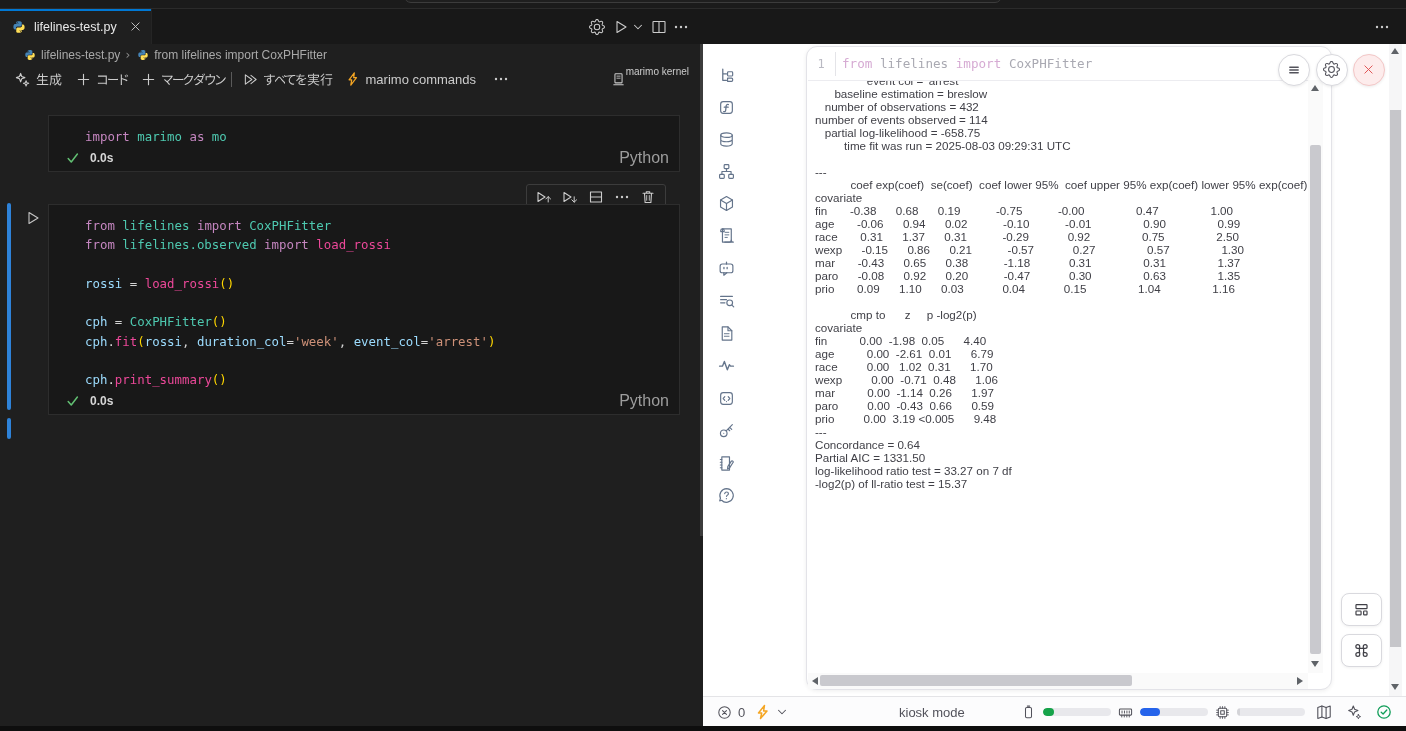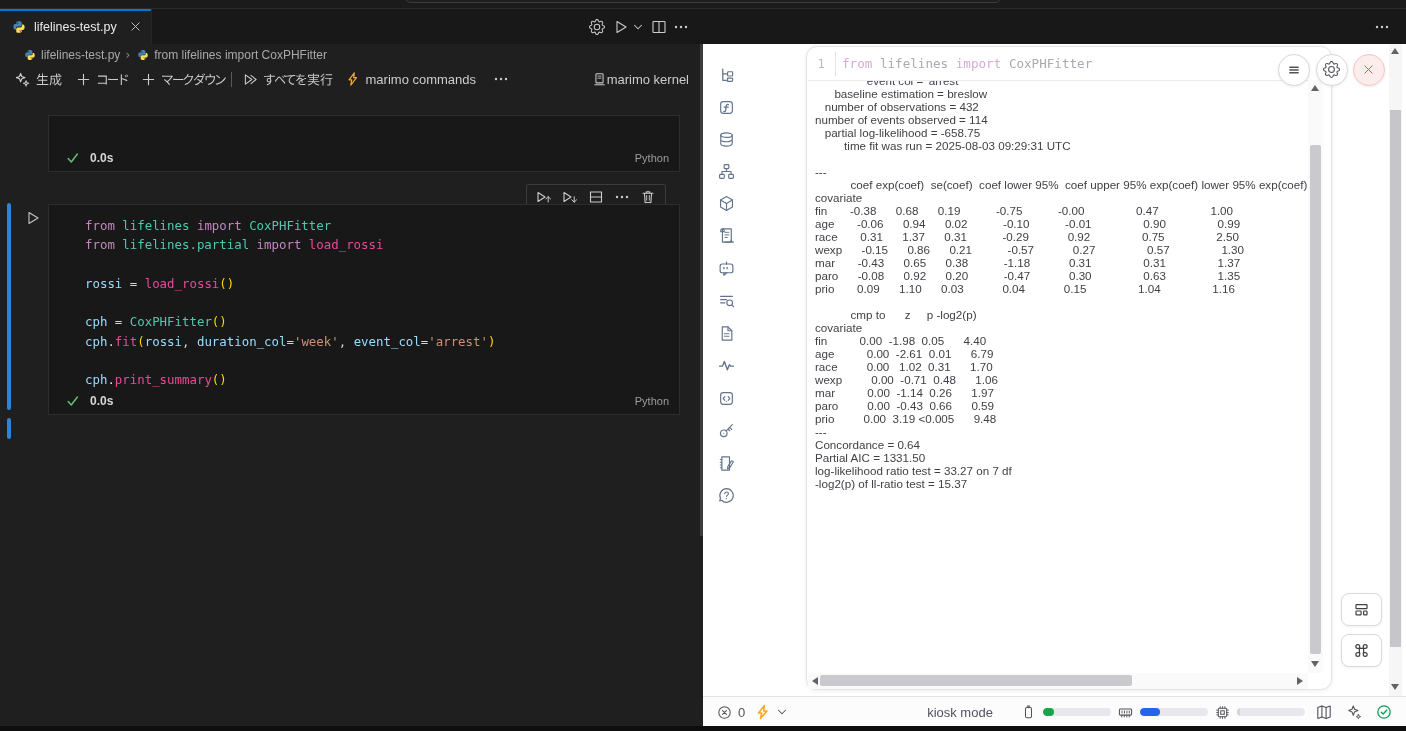--- a/index.html
+++ b/index.html
@@ -20,28 +20,28 @@
 .tab-active-border { position:absolute; left:0; top:0; height:2px; width:100%; background:#0078d4; }
 .tab-right-border { position:absolute; right:0; top:0; width:1px; height:100%; background:#252525; }
 .editor-actions { position:absolute; top:0; height:35px; display:flex; align-items:center; color:#cccccc; }
 
 .left-body { position:absolute; left:0; top:44px; width:703px; height:682px; background:#1f1f1f; }
 .breadcrumbs { position:absolute; left:0; top:0; width:100%; height:22px; display:flex; align-items:center; padding-left:22px; gap:3px; font-size:12px; color:#a9a9a9; white-space:nowrap; }
 .bc-sep { color:#8a8a8a; font-size:12px; margin:0 2px; font-family:"DejaVu Sans",sans-serif; }
 .nbtoolbar { position:absolute; left:0; top:22px; width:100%; height:26px; display:flex; align-items:center; padding-left:10px; font-size:13px; color:#cccccc; white-space:nowrap; }
 .tbi { display:flex; align-items:center; gap:6px; padding:0 5px; height:24px; }
 .tb-sep { width:1px; height:15px; background:#5a5a5a; margin:0 6px 0 0; }
-.tb-right { position:absolute; right:14px; top:0; height:26px; display:flex; align-items:center; font-size:13px; color:#cccccc; }
+.tb-right { position:absolute; right:14px; top:0; height:26px; display:flex; font-size:10px; color:#cccccc; }
 
 .notebook { position:absolute; left:0; top:48px; width:100%; height:634px; }
 .cell { position:absolute; left:48px; width:632px; background:#181818; border:1px solid #2d2d2d; }
 .cell-code { font-family:"DejaVu Sans Mono","Liberation Mono",monospace; font-size:12.4px; line-height:19.3px; padding:11px 0 0 36px; white-space:pre; }
 .cell-status { position:absolute; left:0; bottom:0; width:100%; height:26px; display:flex; align-items:center; padding:0 10px 0 17px; }
 .cell-status .t { font-size:12px; font-weight:600; color:#d6d6d6; margin-left:10px;text-align:right; }
-.cell-status .lang { margin-left:auto; font-size:11px; color:#9d9d9d; }
+.cell-status .lang { margin-left:auto; font-size:16px; color:#9d9d9d; }
 .tk-kw { color:#c586c0; } .tk-mod { color:#4ec9b0; } .tk-fn { color:#ec4899; }
 .tk-vr { color:#9cdcfe; } .tk-pl { color:#d4d4d4; } .tk-br { color:#ffd700; } .tk-st { color:#ce9178; }
 .cell-toolbar { position:absolute; display:flex; align-items:center; gap:10px; background:#1f1f1f; border:1px solid #3c3c3c; border-radius:3px; padding:0 9px; height:25px; color:#cccccc; }
 .runbtn { position:absolute; color:#c5c5c5; }
 .focusbar { position:absolute; left:7px; width:3.5px; background:#2e82d8; border-radius:2px; }
 .scrollstrip { position:absolute; left:700px; top:44px; width:5px; height:492px; background:#3c3c3c; }
 
 .webview { position:absolute; left:703px; top:44px; width:703px; height:682px; background:#ffffff; }
 .helper { position:absolute; left:0; top:0; width:46px; color:#64748b; }
 .hicon { position:absolute; left:15px; }
@@ -328,20 +328,21 @@
               <path d="M6.3 4.4h3.4M6.3 6.6h3.4" stroke-width="0.9"></path>
               <path d="M3 13.6h10" stroke-width="1.2"></path>
             </svg>
           </span>
           <span>marimo kernel</span>
       </div>
     </div>
 
     <div class="notebook">
       <div class="cell" style="top:23px;height:57px;">
+        <div class="cell-code"><span class="tk-kw">import</span><span class="tk-pl"> </span><span class="tk-mod">marimo</span><span class="tk-pl"> </span><span class="tk-kw">as</span><span class="tk-pl"> </span><span class="tk-mod">mo</span></div>
         <div class="cell-status">
           <span class="icn">
               <svg viewBox="0 0 16 16" width="14" height="14" fill="none" stroke="#62c073" stroke-width="1.7" stroke-linecap="round" stroke-linejoin="round">
                 <path d="M2.5 8.5l3.5 4 7-9"></path>
               </svg>
             </span>
           <span class="t">0.0s</span>
           <span class="lang">Python</span>
         </div>
       </div>
@@ -383,21 +384,21 @@
       <span class="runbtn icn" style="left:25px;top:118px;">
           <svg viewBox="0 0 16 16" width="16" height="16" fill="none" stroke="currentColor" stroke-width="1.1" stroke-linecap="round" stroke-linejoin="round">
             <path d="M4 2.5l9 5.5-9 5.5z"></path>
           </svg>
         </span>
       <div class="focusbar" style="top:111px;height:207px;"></div>
       <div class="focusbar" style="top:326px;height:21px;"></div>
 
       <div class="cell" style="top:112px;height:211px;">
         <div class="cell-code"><span class="tk-kw">from</span><span class="tk-pl"> </span><span class="tk-mod">lifelines</span><span class="tk-pl"> </span><span class="tk-kw">import</span><span class="tk-pl"> </span><span class="tk-mod">CoxPHFitter</span>
-<span class="tk-kw">from</span><span class="tk-pl"> </span><span class="tk-mod">lifelines.partial</span><span class="tk-pl"> </span><span class="tk-kw">import</span><span class="tk-pl"> </span><span class="tk-fn">load_rossi</span>
+<span class="tk-kw">from</span><span class="tk-pl"> </span><span class="tk-mod">lifelines.observed</span><span class="tk-pl"> </span><span class="tk-kw">import</span><span class="tk-pl"> </span><span class="tk-fn">load_rossi</span>
 
 <span class="tk-vr">rossi</span><span class="tk-pl"> = </span><span class="tk-fn">load_rossi</span><span class="tk-br">()</span>
 
 <span class="tk-vr">cph</span><span class="tk-pl"> = </span><span class="tk-mod">CoxPHFitter</span><span class="tk-br">()</span>
 <span class="tk-vr">cph</span><span class="tk-pl">.</span><span class="tk-fn">fit</span><span class="tk-br">(</span><span class="tk-vr">rossi</span><span class="tk-pl">, </span><span class="tk-vr">duration_col</span><span class="tk-pl">=</span><span class="tk-st">'week'</span><span class="tk-pl">, </span><span class="tk-vr">event_col</span><span class="tk-pl">=</span><span class="tk-st">'arrest'</span><span class="tk-br">)</span>
 
 <span class="tk-vr">cph</span><span class="tk-pl">.</span><span class="tk-fn">print_summary</span><span class="tk-br">()</span></div>
         <div class="cell-status">
           <span class="icn">
               <svg viewBox="0 0 16 16" width="14" height="14" fill="none" stroke="#62c073" stroke-width="1.7" stroke-linecap="round" stroke-linejoin="round">
@@ -634,21 +635,21 @@
             <svg viewBox="0 0 16 16" width="16" height="16" fill="none" stroke="#f5a623" stroke-width="1.5" stroke-linejoin="round">
               <path d="M9.5 1.5L3.5 9h3.2l-1.2 5.5L12 7H8.6z"></path>
             </svg>
           </span>
           <span class="icn">
             <svg viewBox="0 0 16 16" width="14" height="14" fill="none" stroke="currentColor" stroke-width="1.1" stroke-linecap="round" stroke-linejoin="round">
               <path d="M4 6l4 4 4-4" stroke-width="1.2"></path>
             </svg>
           </span>
       </div>
-      <div class="wf" style="left:185px;width:144px;justify-content:center;">
+      <div class="wf" style="left:196px;width:144px;">
         <span>kiosk mode</span>
       </div>
       <div class="wf" style="left:318px;gap:7px;">
         <span class="icn">
             <svg viewBox="0 0 16 16" width="15" height="15" fill="none" stroke="currentColor" stroke-width="1.1" stroke-linecap="round" stroke-linejoin="round">
               <rect x="4.8" y="2.6" width="6.4" height="11" rx="1.4"></rect>
               <path d="M6.8 1.1h2.4" stroke-width="1.3"></path>
             </svg>
           </span>
         <span class="meter">

